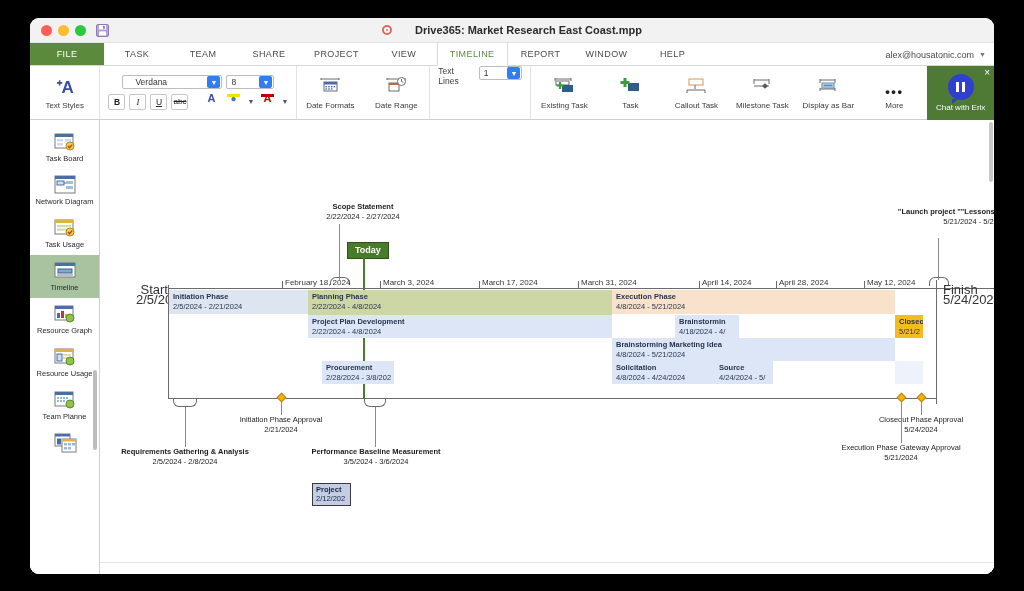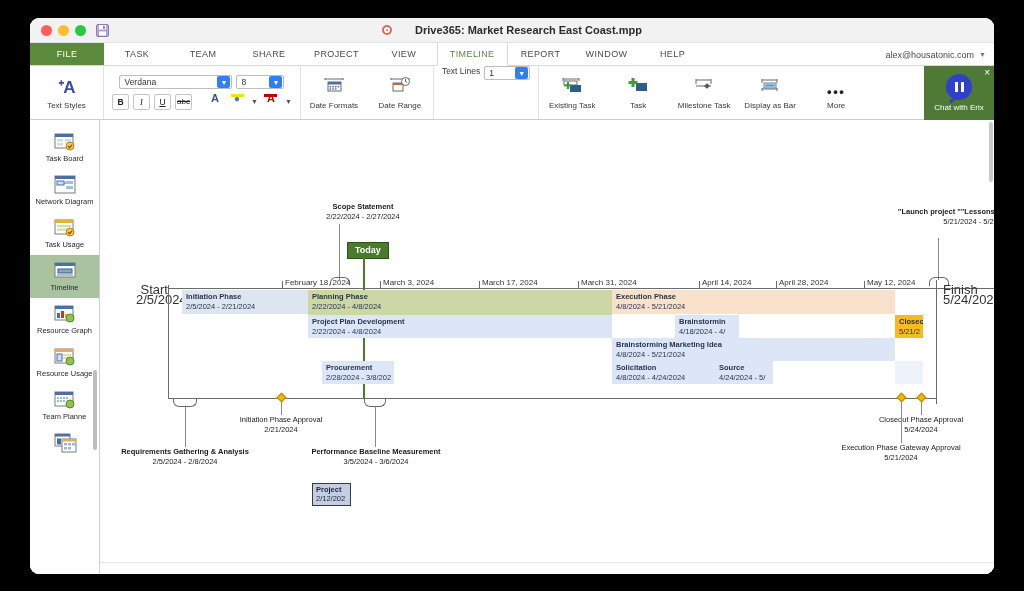--- a/index.html
+++ b/index.html
@@ -101,21 +101,21 @@
     height:14px; border:1px solid #bdbdbd; background:#fff;
     display:flex; align-items:center; border-radius:2px;
     font-size:8.5px; color:#333;
   }
   .combo .val{ padding:0 4px; white-space:nowrap; overflow:hidden; }
   .combo .arrow{
     width:13px; height:12px; margin-left:auto; margin-right:1px;
     background:#2f7ef5; border-radius:2px; color:#fff;
     font-size:7px; display:flex; align-items:center; justify-content:center;
   }
-  .combo.fname{ width:113px; }
+  .combo.fname{ width:100px;padding-left:8px; }
   .combo.fsize{ width:48px; }
   .btn-sq{
     width:17px;height:16px; border:1px solid #c6c6c6; background:#fff;
     border-radius:2px; font-size:8.5px; color:#222;
     display:flex;align-items:center;justify-content:center;
   }
   .btn-sq.i{ font-style:italic; font-family:"Liberation Serif", serif; }
   .btn-sq.u{ text-decoration:underline; }
   .btn-sq.s{ text-decoration:line-through; font-size:8px; }
   .colorbtn{ position:relative; width:18px; height:17px; display:flex; flex-direction:column; align-items:center; }
@@ -378,20 +378,30 @@
           <svg width="26" height="22" viewBox="0 0 26 22">
             <rect x="11" y="8" width="11" height="8" fill="#2f5d8a"></rect>
             <path d="M8 3v9M3.5 7.5h9" stroke="#3a9e3a" stroke-width="3"></path>
           </svg>
         </span>
         <span class="lb">Task</span>
       </div>
       <div class="bigbtn">
         <span class="ic">
           <svg width="26" height="22" viewBox="0 0 26 22">
+            <rect x="6" y="4" width="14" height="6" fill="#fff" stroke="#d49a4c"></rect>
+            <path d="M12 10v4M4 15h18" stroke="#6b6b6b" fill="none"></path>
+            <path d="M4 15v3M22 15v3" stroke="#6b6b6b" fill="none"></path>
+          </svg>
+        </span>
+        <span class="lb">Callout Task</span>
+      </div>
+      <div class="bigbtn">
+        <span class="ic">
+          <svg width="26" height="22" viewBox="0 0 26 22">
             <path d="M5 4v5M20 4v5M5 5h15" stroke="#6b6b6b" fill="none"></path>
             <path d="M5 11h15" stroke="#6b6b6b" fill="none"></path>
             <path d="M16 8.2l3 2.8-3 2.8-3-2.8z" fill="#5a5a5a"></path>
           </svg>
         </span>
         <span class="lb">Milestone Task</span>
       </div>
       <div class="bigbtn">
         <span class="ic">
           <svg width="26" height="22" viewBox="0 0 26 22">
@@ -610,21 +620,21 @@
         <div>2/5/2024</div>
       </div>
       <div class="vline" style="left:68px; top:165px; height:113px;"></div>
 
       <div class="vline" style="left:836px; top:160px; height:124px;"></div>
       <div class="edge-label" style="left:843px; top:165px;">
         <div>Finish</div>
         <div>5/24/2024</div>
       </div>
 
-      <div class="bar" style="left:69px; top:170px; width:139px; height:24px; background:#dde5f0;margin-left:13px;">
+      <div class="bar" style="left:69px; top:170px; width:139px; height:24px; background:#dde5f0;">
         <div class="bname">Initiation Phase</div>
         <div class="bdate">2/5/2024 - 2/21/2024</div>
       </div>
       <div class="bar" style="left:208px; top:170px; width:304px; height:40px; background:#ccd7a5;">
         <div class="bname">Planning Phase</div>
         <div class="bdate">2/22/2024 - 4/8/2024</div>
       </div>
       <div class="bar" style="left:512px; top:170px; width:283px; height:24px; background:#f8e2cb;">
         <div class="bname">Execution Phase</div>
         <div class="bdate">4/8/2024 - 5/21/2024</div>

